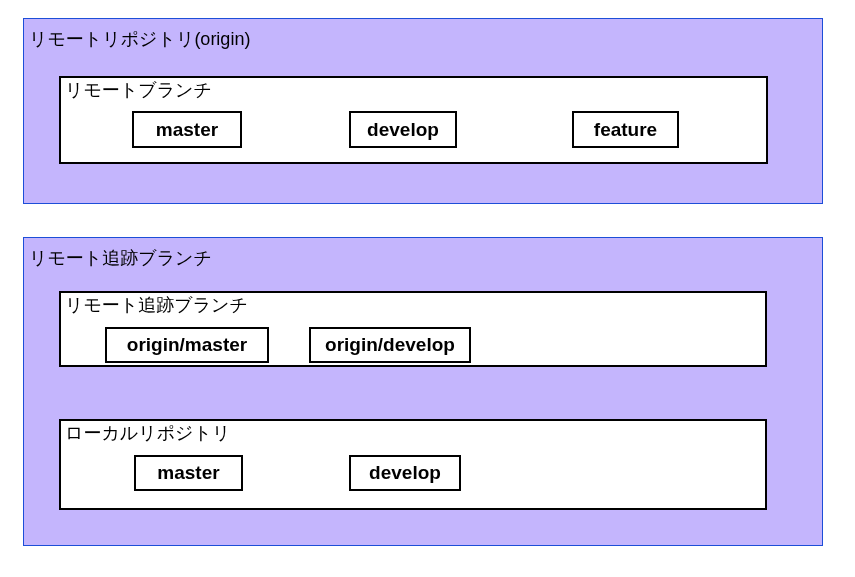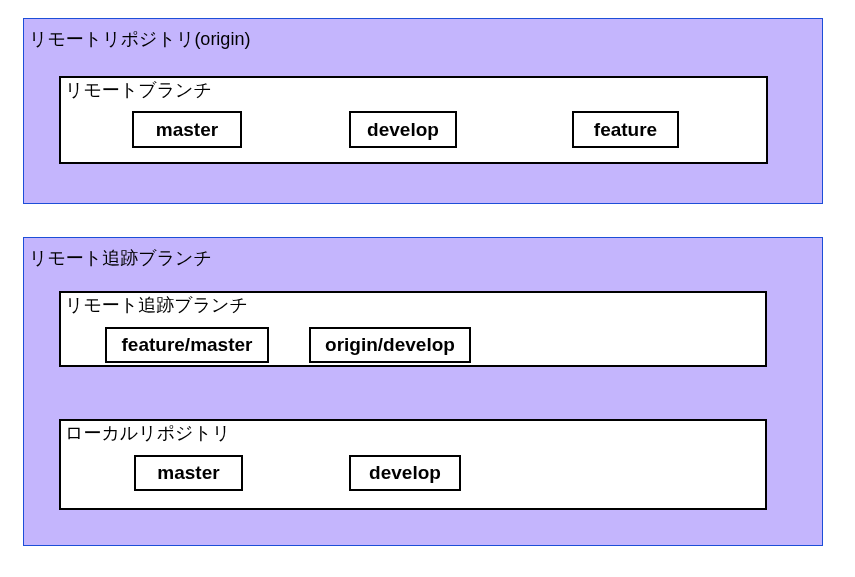--- a/index.html
+++ b/index.html
@@ -102,21 +102,21 @@
       <div class="branch-node rb-1">develop</div>
       <div class="branch-node rb-2">feature</div>
     </div>
   </div>
 
   <div class="repo-box" id="local-repo-box">
     <div class="repo-title">リモート追跡ブランチ</div>
 
     <div class="group-box" id="tracking-branches-box">
       <div class="group-title">リモート追跡ブランチ</div>
-      <div class="branch-node tb-0">feature/master</div>
+      <div class="branch-node tb-0">origin/master</div>
       <div class="branch-node tb-1">origin/develop</div>
     </div>
 
     <div class="group-box" id="local-branches-box">
       <div class="group-title">ローカルリポジトリ</div>
       <div class="branch-node lb-0">master</div>
       <div class="branch-node lb-1">develop</div>
     </div>
   </div>
 

